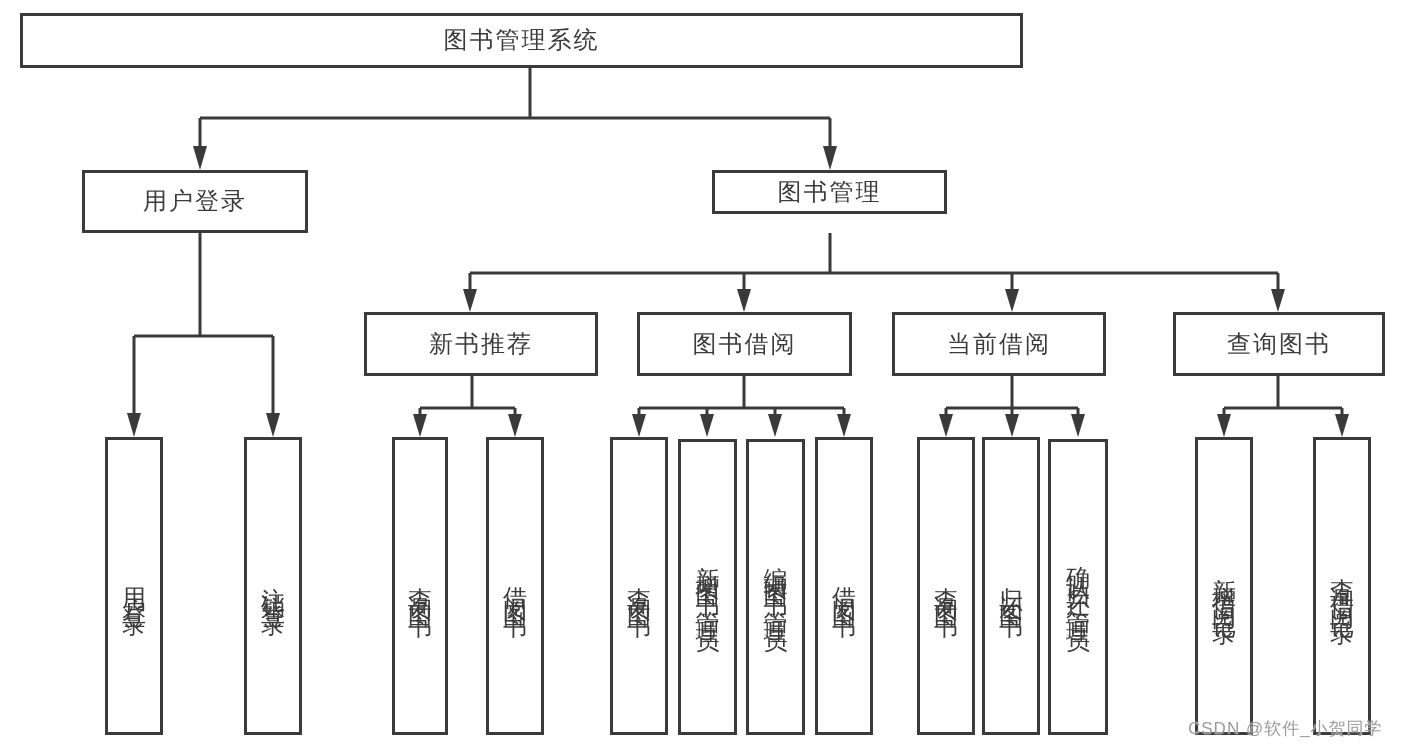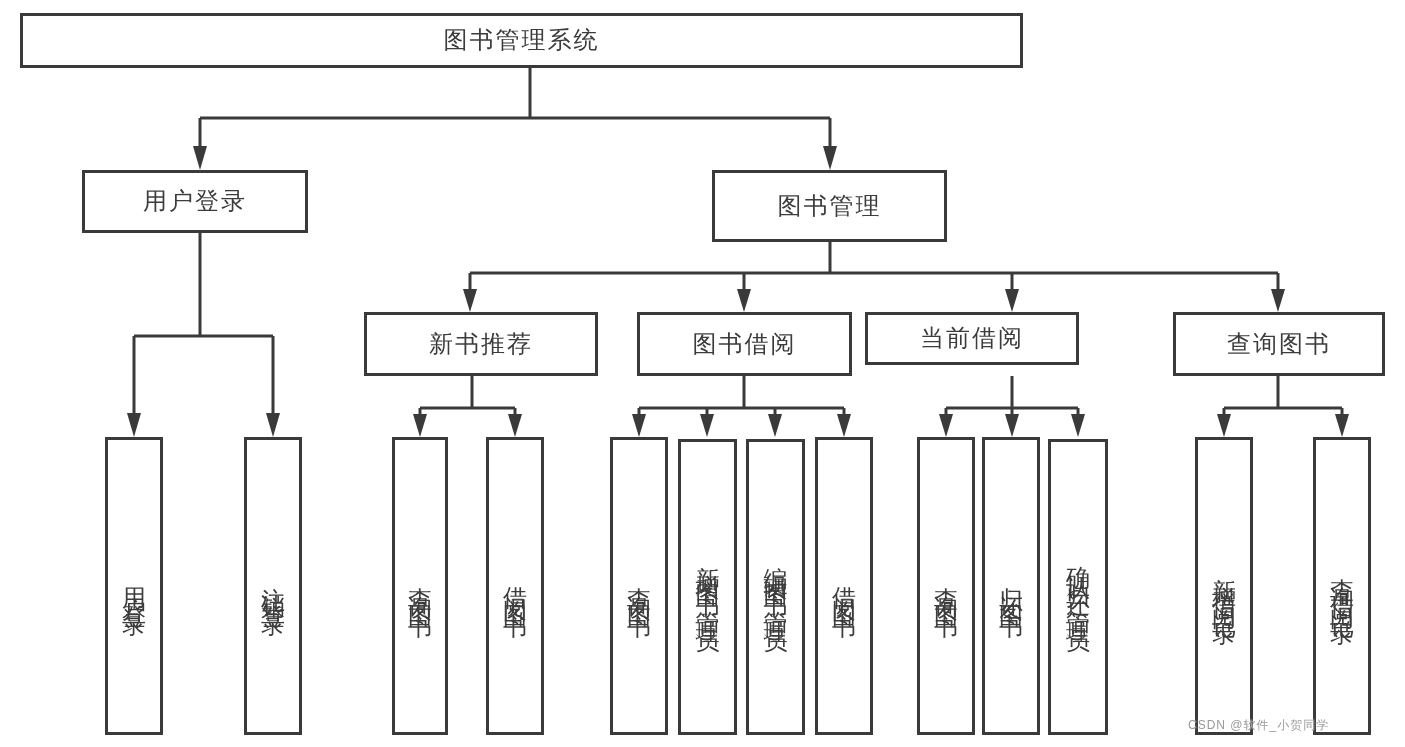--- a/index.html
+++ b/index.html
@@ -35,21 +35,21 @@
   .leaf {
     writing-mode: vertical-rl;
     text-orientation: mixed;
     letter-spacing: 9px;
     line-height: 1;
     white-space: normal;
   }
   .watermark {
     position: absolute;
     color: #9a9a9a;
-    font-size: 12px;
+    font-size: 17px;
     letter-spacing: 1px;
     white-space: nowrap;
     text-shadow: 0 0 2px #ffffff;
   }
 </style>
 </head>
 <body>
 
 <div id="canvas">
 
@@ -96,25 +96,25 @@
       <polygon points="1071,414 1085,414 1078,437"></polygon>
 
       <polygon points="1217,414 1231,414 1224,437"></polygon>
       <polygon points="1335,414 1349,414 1342,437"></polygon>
     </g>
   </svg>
 
   <div class="node" style="left:20px; top:13px; width:1003px; height:55px;">图书管理系统</div>
 
   <div class="node" style="left:82px; top:170px; width:226px; height:63px;">用户登录</div>
-  <div class="node" style="left:712px; top:170px; width:235px; height:72px;">图书管理</div>
+  <div class="node" style="left:712px; top:170px; width:235px; height:44px;">图书管理</div>
 
   <div class="node" style="left:364px; top:312px; width:234px; height:64px;">新书推荐</div>
   <div class="node" style="left:637px; top:312px; width:215px; height:64px;text-align:right;">图书借阅</div>
-  <div class="node" style="left:865px; top:312px; width:214px; height:53px;">当前借阅</div>
+  <div class="node" style="left:892px; top:312px; width:214px; height:64px;">当前借阅</div>
   <div class="node" style="left:1173px; top:312px; width:212px; height:64px;">查询图书</div>
 
   <div class="node leaf" style="left:105px; top:437px; width:58px; height:298px;">用户登录</div>
   <div class="node leaf" style="left:244px; top:437px; width:58px; height:298px;">注销登录</div>
 
   <div class="node leaf" style="left:392px; top:437px; width:56px; height:298px;">查询图书</div>
   <div class="node leaf" style="left:486px; top:437px; width:58px; height:298px;">借阅图书</div>
 
   <div class="node leaf" style="left:610px; top:437px; width:58px; height:298px;">查询图书</div>
   <div class="node leaf" style="left:678px; top:439px; width:59px; height:296px;">新增图书（管理员）</div>

